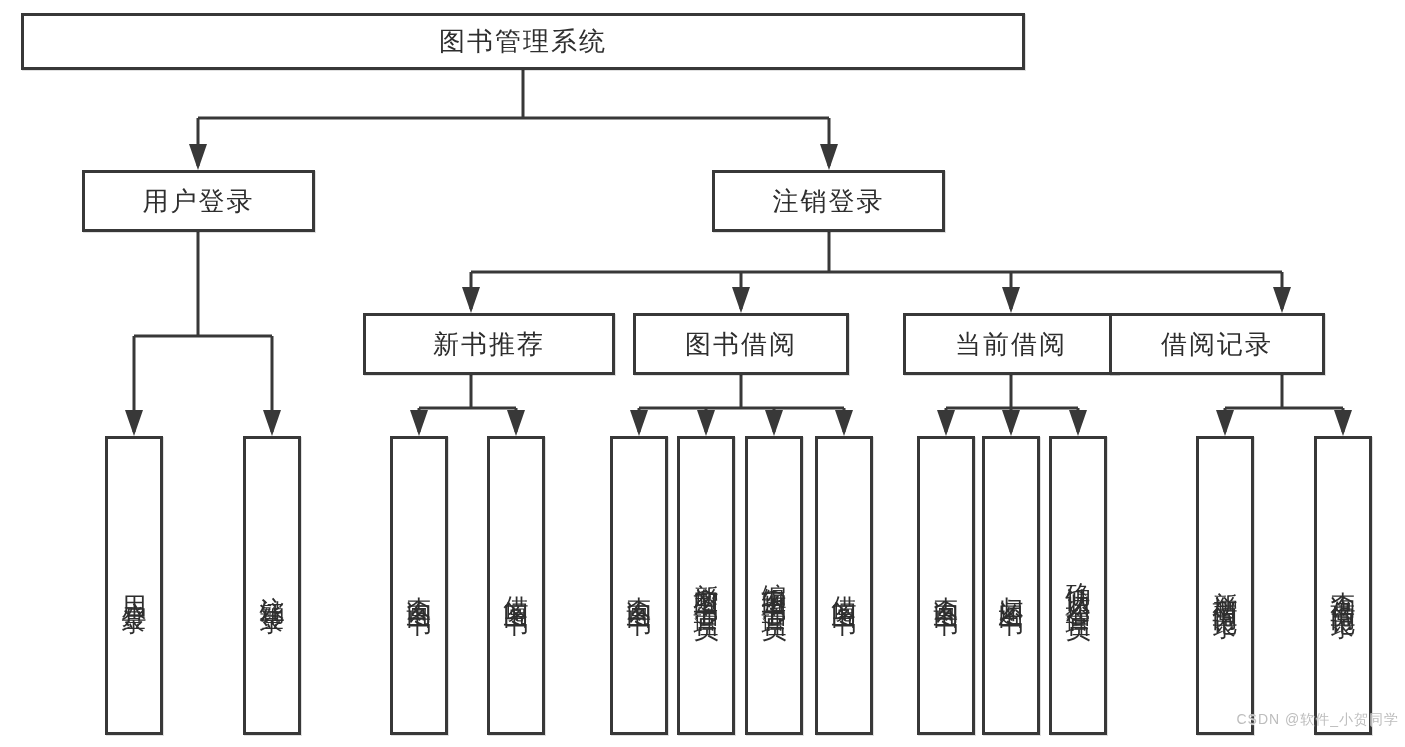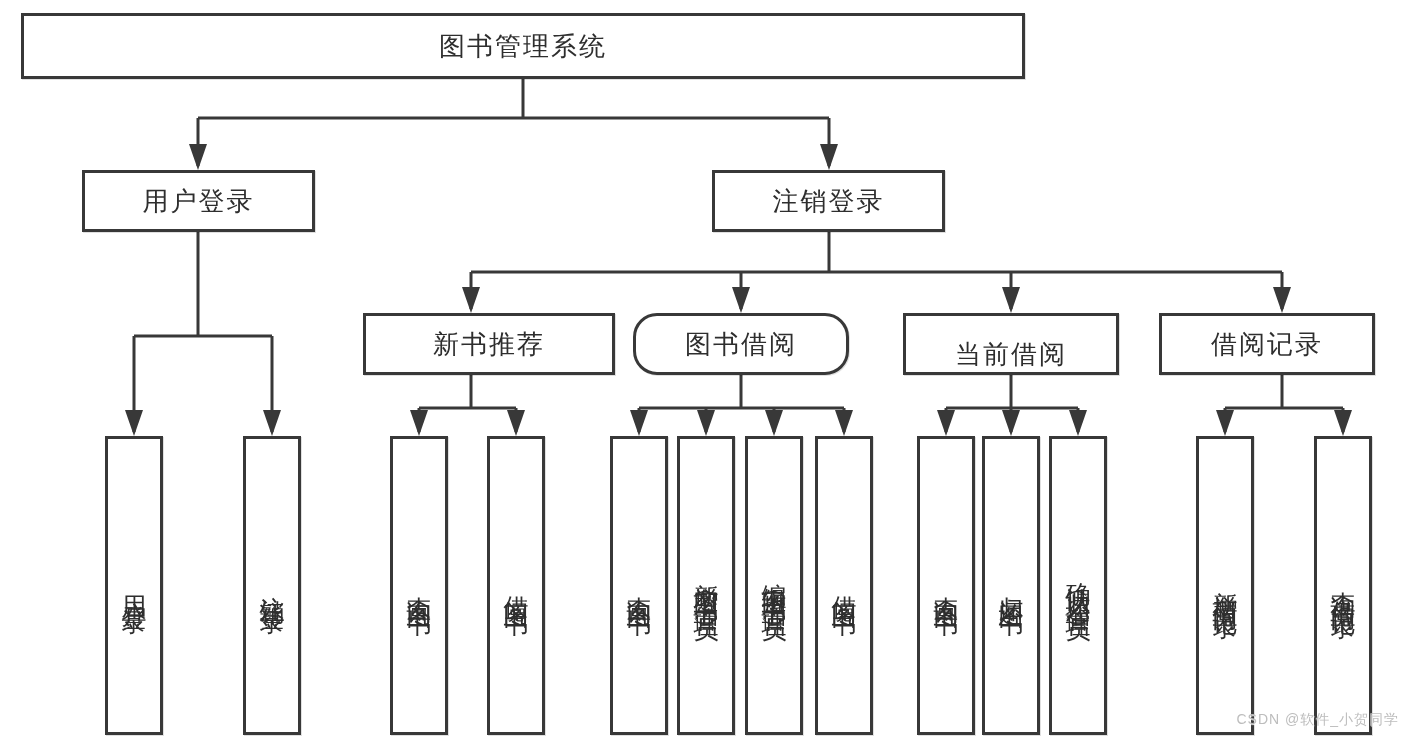--- a/index.html
+++ b/index.html
@@ -93,41 +93,41 @@
       <polygon points="765,410 783,410 774,436"></polygon>
       <polygon points="835,410 853,410 844,436"></polygon>
       <polygon points="937,410 955,410 946,436"></polygon>
       <polygon points="1002,410 1020,410 1011,436"></polygon>
       <polygon points="1069,410 1087,410 1078,436"></polygon>
       <polygon points="1216,410 1234,410 1225,436"></polygon>
       <polygon points="1334,410 1352,410 1343,436"></polygon>
     </g>
   </svg>
 
-  <div class="box" style="left:21px; top:13px; width:1004px; height:66px;">
+  <div class="box" style="left:21px; top:13px; width:1004px; height:57px;">
     <span>图书管理系统</span>
   </div>
 
   <div class="box" style="left:82px; top:170px; width:233px; height:62px;">
     <span>用户登录</span>
   </div>
   <div class="box" style="left:712px; top:170px; width:233px; height:62px;">
     <span>注销登录</span>
   </div>
 
   <div class="box" style="left:363px; top:313px; width:252px; height:62px;">
     <span>新书推荐</span>
   </div>
-  <div class="box" style="left:633px; top:313px; width:216px; height:62px;border-radius:24px;">
+  <div class="box" style="left:633px; top:313px; width:216px; height:62px;">
     <span>图书借阅</span>
   </div>
-  <div class="box" style="left:903px; top:313px; width:216px; height:62px;align-items:flex-end;">
+  <div class="box" style="left:903px; top:313px; width:216px; height:62px;">
     <span>当前借阅</span>
   </div>
-  <div class="box" style="left:1159px; top:313px; width:216px; height:62px;">
+  <div class="box" style="left:1109px; top:313px; width:216px; height:62px;">
     <span>借阅记录</span>
   </div>
 
   <div class="leaf" style="left:105px;">
     <span class="vtext">用户登录</span>
   </div>
   <div class="leaf" style="left:243px;">
     <span class="vtext">注销登录</span>
   </div>
 

